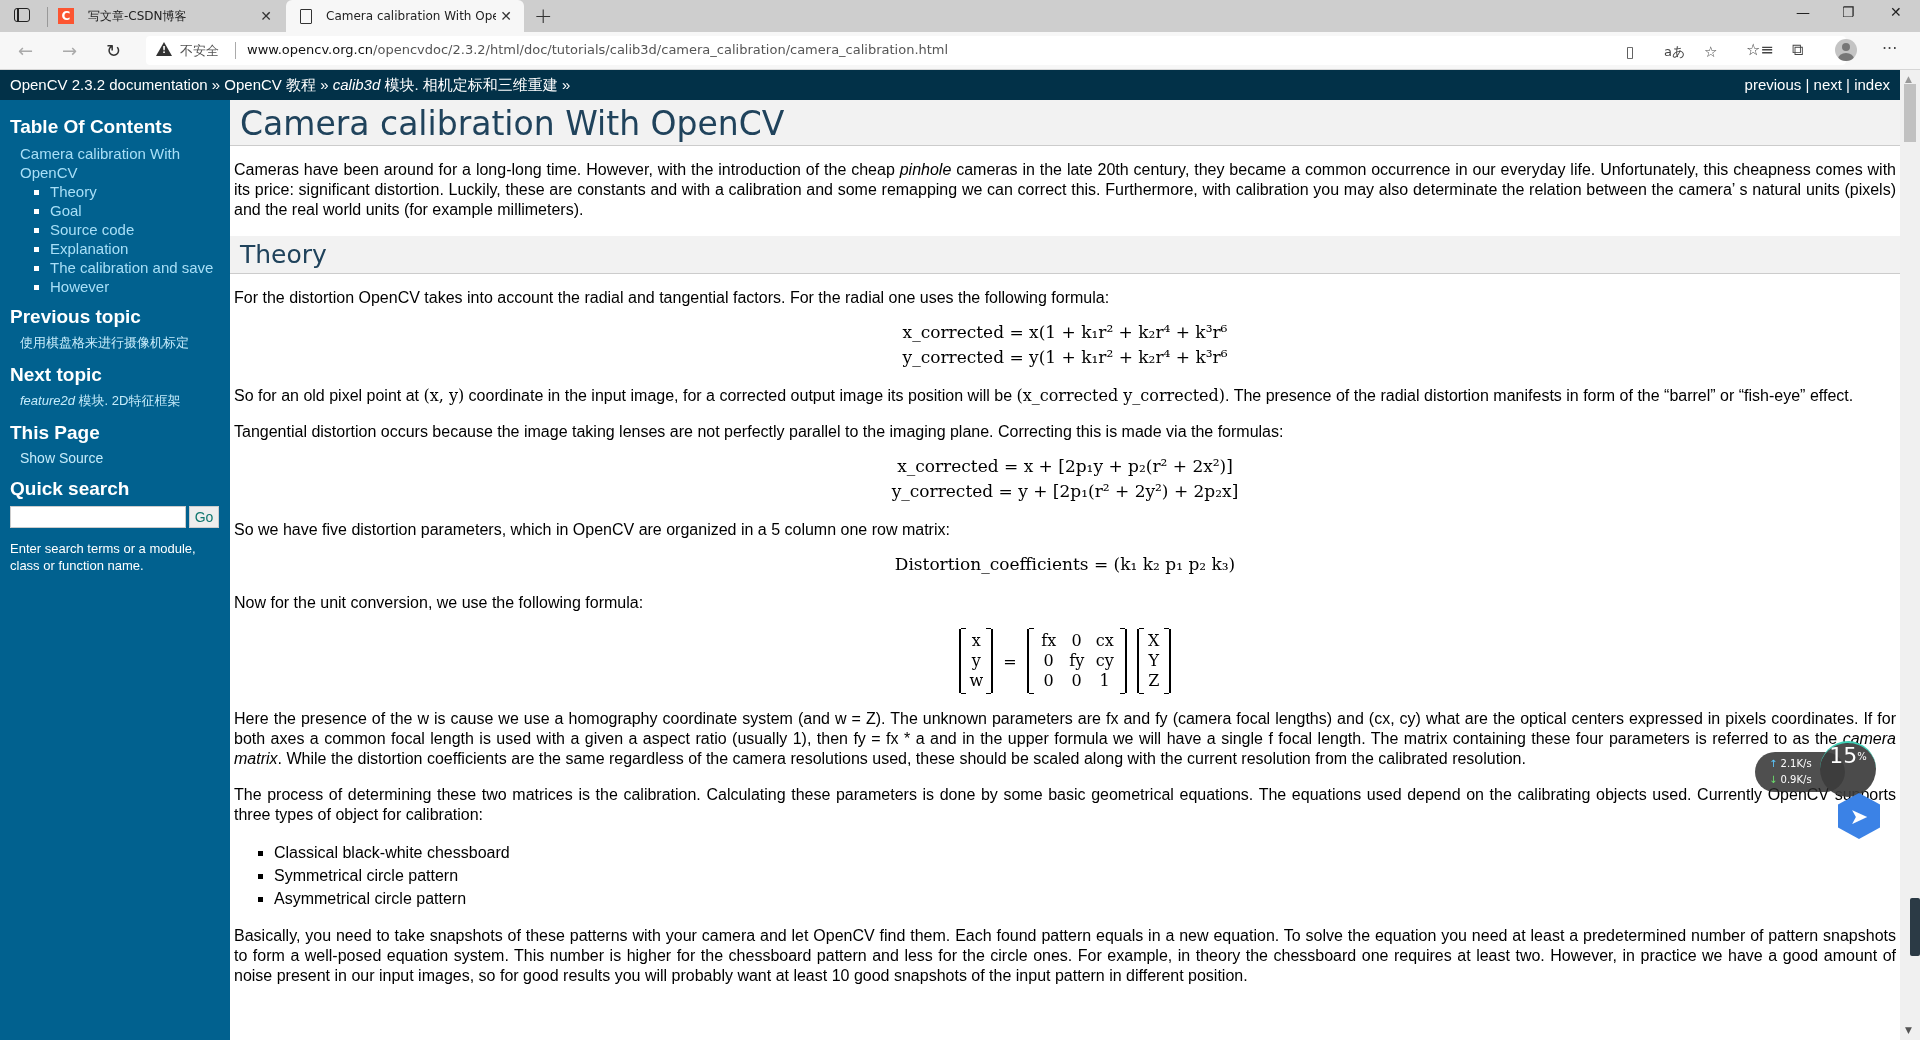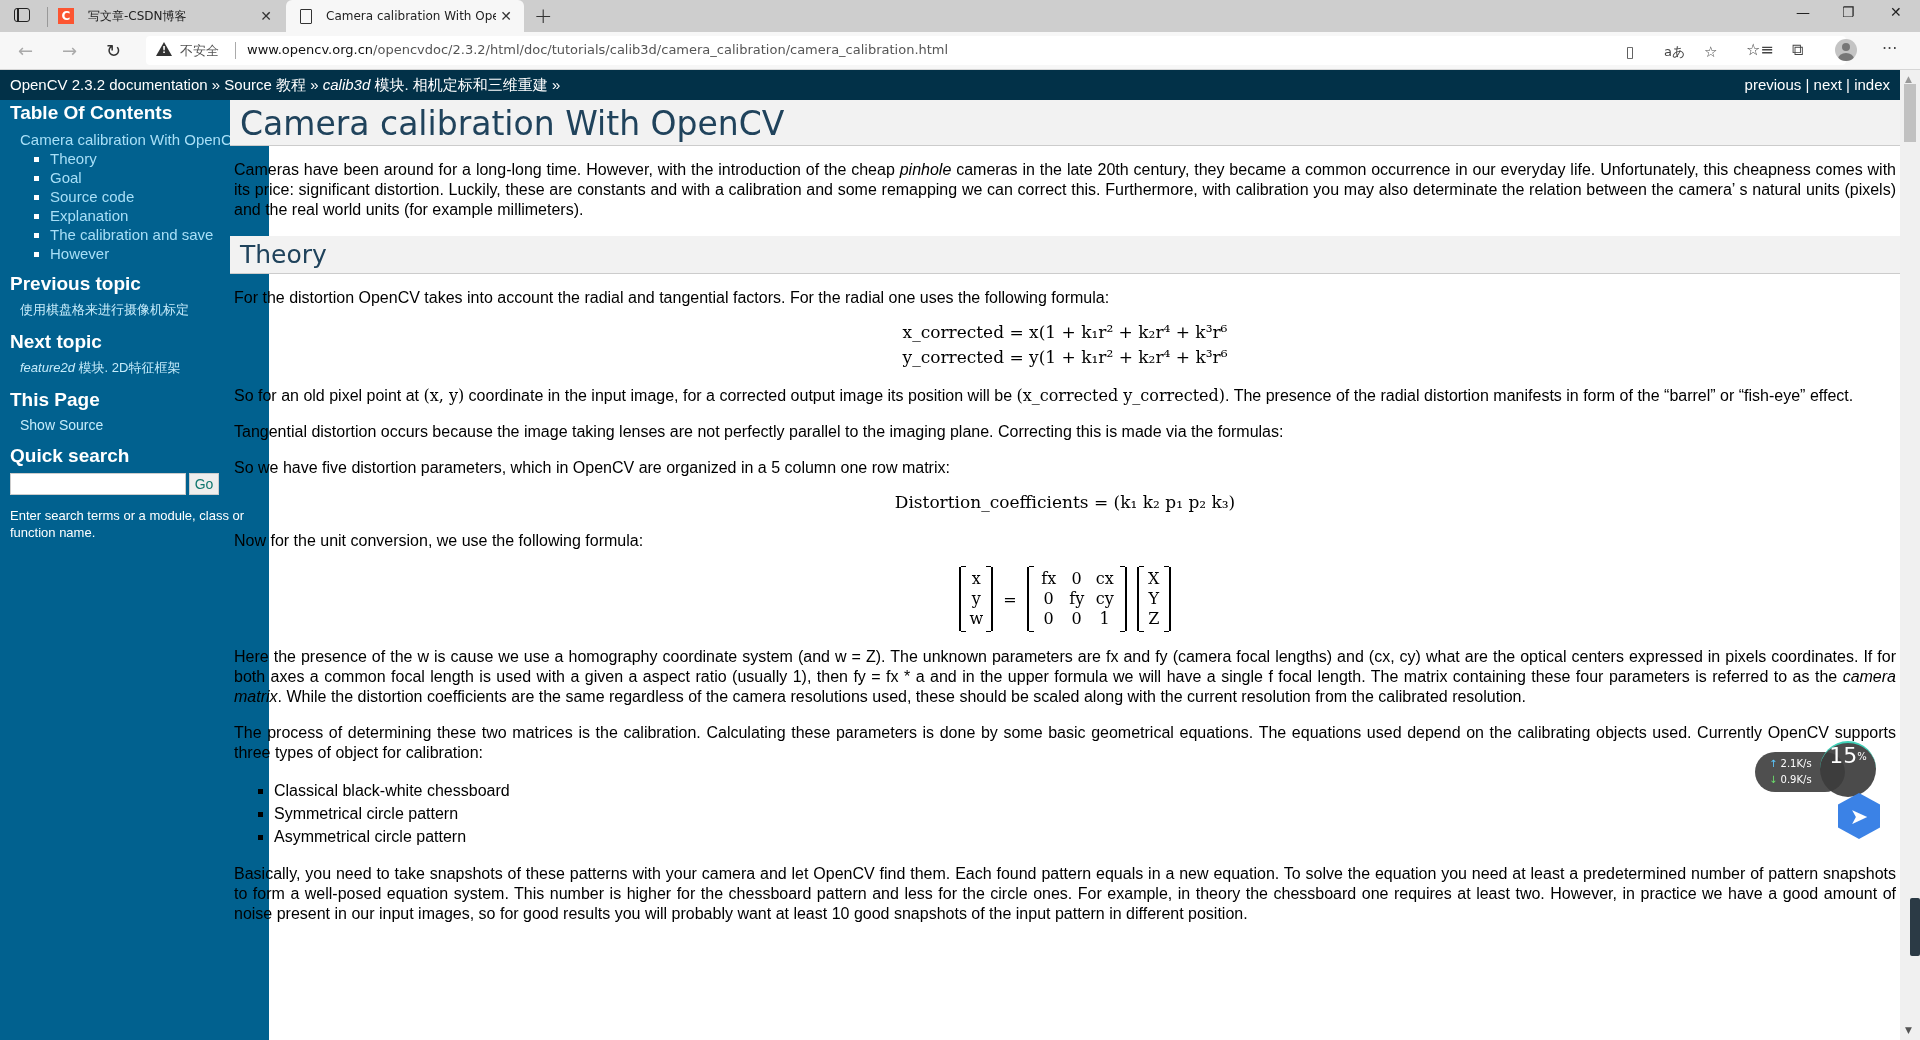--- a/index.html
+++ b/index.html
@@ -36,21 +36,21 @@
   .avatar::after { content: ""; position: absolute; left: 3px; top: 14px; width: 16px; height: 12px; border-radius: 50%; background: #777; }
 
   
   .relbar { position: absolute; left: 0; top: 70px; width: 1900px; height: 30px; background: #023148; color: #fff; font-family: "Liberation Sans", sans-serif; font-size: 15px; }
   .relbar .crumbs { position: absolute; left: 10px; top: 6px; white-space: nowrap; }
   .relbar .crumbs span { color: #fff; }
   .relbar .crumbs i { font-style: italic; }
   .relbar .rel-links { position: absolute; right: 10px; top: 6px; }
   .relbar a { color: #fff; text-decoration: none; }
 
-  .sidebar { position: absolute; left: 0; top: 100px; width: 269px; height: 940px; background: #01618f; color: #fff; font-family: "Liberation Sans", sans-serif; padding: 2px 10px; }
+  .sidebar { position: absolute; left: 0; top: 100px; width: 230px; height: 940px; background: #01618f; color: #fff; font-family: "Liberation Sans", sans-serif; padding: 16px 10px; }
   .sidebar h3 { font-size: 19px; font-weight: bold; color: #fff; margin: 0 0 6px 0; }
   .sidebar .toc-top { font-size: 15px; color: #a8dff7; margin-left: 10px; line-height: 19px; }
   .sidebar ul { list-style: square; margin-left: 40px; color: #fff; }
   .sidebar li { font-size: 15px; line-height: 19px; }
   .sidebar li span { color: #a8dff7; }
   .sidebar .sub { font-size: 13px; color: #c6ecfb; margin: 2px 0 12px 10px; }
   .sidebar .sub i { font-style: italic; color: #c6ecfb; }
   .search-row { display: flex; gap: 3px; margin: 4px 0 12px 0; }
   .search-input { width: 176px; height: 22px; border: 1px solid #ccc; background: #fff; }
   .go-btn { width: 30px; height: 22px; background: #eee; border: 1px solid #ccc; font-size: 14px; color: #0f766e; font-family: "Liberation Sans", sans-serif; }
@@ -125,21 +125,21 @@
     <span class="chrome-icon" style="left:1558px;">☆</span>
   </div>
   <span class="chrome-icon" style="left:1746px; top:8px; font-size:16px;">☆≡</span>
   <span class="chrome-icon" style="left:1792px; top:8px; font-size:16px;">⧉</span>
   <div class="avatar"></div>
   <span class="chrome-icon" style="left:1882px; top:7px; font-size:16px;">···</span>
 </div>
 
 <div class="relbar">
   <div class="crumbs">
-    <span>OpenCV 2.3.2 documentation</span><span> » </span><span>Source 教程</span><span> » </span><span><i>calib3d</i><span> 模块. 相机定标和三维重建</span></span><span> » </span>
+    <span>OpenCV 2.3.2 documentation</span><span> » </span><span>OpenCV 教程</span><span> » </span><span><i>calib3d</i><span> 模块. 相机定标和三维重建</span></span><span> » </span>
   </div>
   <div class="rel-links">
     <a>previous</a><span> | </span><a>next</a><span> | </span><a>index</a>
   </div>
 </div>
 
 <div class="sidebar">
   <h3>Table Of Contents</h3>
   <div class="toc-top">Camera calibration With OpenCV</div>
   <ul>
@@ -171,20 +171,24 @@
   </div>
   <div class="h2">Theory</div>
   <div class="body">
     <p style="margin-top:0;">For the distortion OpenCV takes into account the radial and tangential factors. For the radial one uses the following formula:</p>
     <div class="formula">
       <div>x_corrected = x(1 + k₁r² + k₂r⁴ + k³r⁶</div>
       <div>y_corrected = y(1 + k₁r² + k₂r⁴ + k³r⁶</div>
     </div>
     <p><span>So for an old pixel point at </span><span class="m">(x, y)</span><span> coordinate in the input image, for a corrected output image its position will be </span><span class="m">(x_corrected y_corrected)</span><span>. The presence of the radial distortion manifests in form of the “barrel” or “fish-eye” effect.</span></p>
     <p>Tangential distortion occurs because the image taking lenses are not perfectly parallel to the imaging plane. Correcting this is made via the formulas:</p>
+    <div class="formula">
+      <div>x_corrected = x + [2p₁y + p₂(r² + 2x²)]</div>
+      <div>y_corrected = y + [2p₁(r² + 2y²) + 2p₂x]</div>
+    </div>
     <p>So we have five distortion parameters, which in OpenCV are organized in a 5 column one row matrix:</p>
     <div class="formula">Distortion_coefficients = (k₁   k₂   p₁   p₂   k₃)</div>
     <p>Now for the unit conversion, we use the following formula:</p>
     <div class="matrix">
       <div class="mat col">
         <span>x</span>
         <span>y</span>
         <span>w</span>
       </div>
       <span>=</span>

